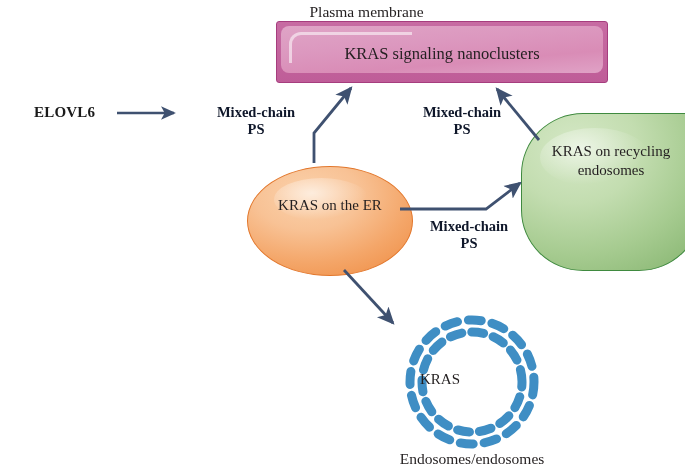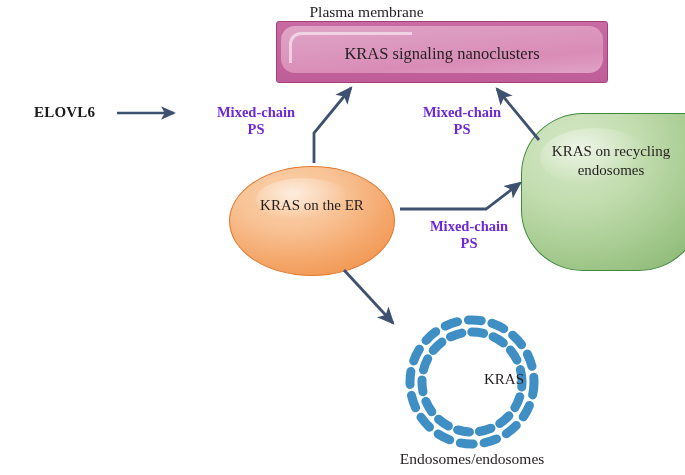--- a/index.html
+++ b/index.html
@@ -38,21 +38,21 @@
     width: 332px; height: 62px;
     background: linear-gradient(180deg, #c76ba2 0%, #bf5d98 100%);
     border: 1px solid #a63d7e;
     border-radius: 3px;
     box-sizing: border-box;
   }
   #pm-inner {
     position: absolute;
     left: 4px; top: 4px;
     right: 4px; bottom: 9px;
-    border-radius: 14px;
+    border-radius: 8px;
     background: linear-gradient(175deg, #dfa4c6 0%, #dc98bf 38%, #d98cb6 70%, #e0a2c6 100%);
   }
   #pm-gloss {
     position: absolute;
     left: 8px; top: 6px;
     width: 120px; height: 28px;
     border-top: 3px solid rgba(255,255,255,0.55);
     border-left: 3px solid rgba(255,255,255,0.55);
     border-top-left-radius: 12px;
     pointer-events: none;
@@ -71,31 +71,31 @@
     font-size: 15px;
     font-weight: bold;
     color: #1a1a1a;
     letter-spacing: 0.2px;
   }
 
   
   .ps {
     font-size: 14.5px;
     font-weight: bold;
-    color: #6d28d9;
+    color: #0f172a;
     text-align: center;
   }
   #ps-left  { left: 167px; top: 104px; width: 130px; }
   #ps-mid   { left: 379px; top: 218px; width: 132px; }
   #ps-right { left: 372px; top: 104px; width: 132px; }
 
   
   #er {
     position: absolute;
-    left: 205px; top: 166px;
+    left: 223px; top: 166px;
     width: 166px; height: 110px;
     border-radius: 50%;
     background: radial-gradient(ellipse 95% 95% at 36% 26%,
                 #fbd2ac 0%, #f8c295 34%, #f4a669 66%, #ef8c42 100%);
     border: 1.6px solid #e2762a;
     box-sizing: border-box;
   }
   #er-gloss {
     position: absolute;
     left: 16%; top: 10%;
@@ -141,21 +141,21 @@
     text-align: center;
     font-size: 15px;
     color: #231f20;
     line-height: 1.28;
   }
 
   
   #lyso-text {
     left: 396px; top: 371px;
     width: 104px;
-    text-align: right;
+    text-align: left;
     font-size: 15px;
     color: #231f20;
   }
   #lyso-caption {
     left: 328px; top: 450px;
     width: 240px;
     text-align: center;
     font-size: 15.5px;
     color: #231f20;
   }

